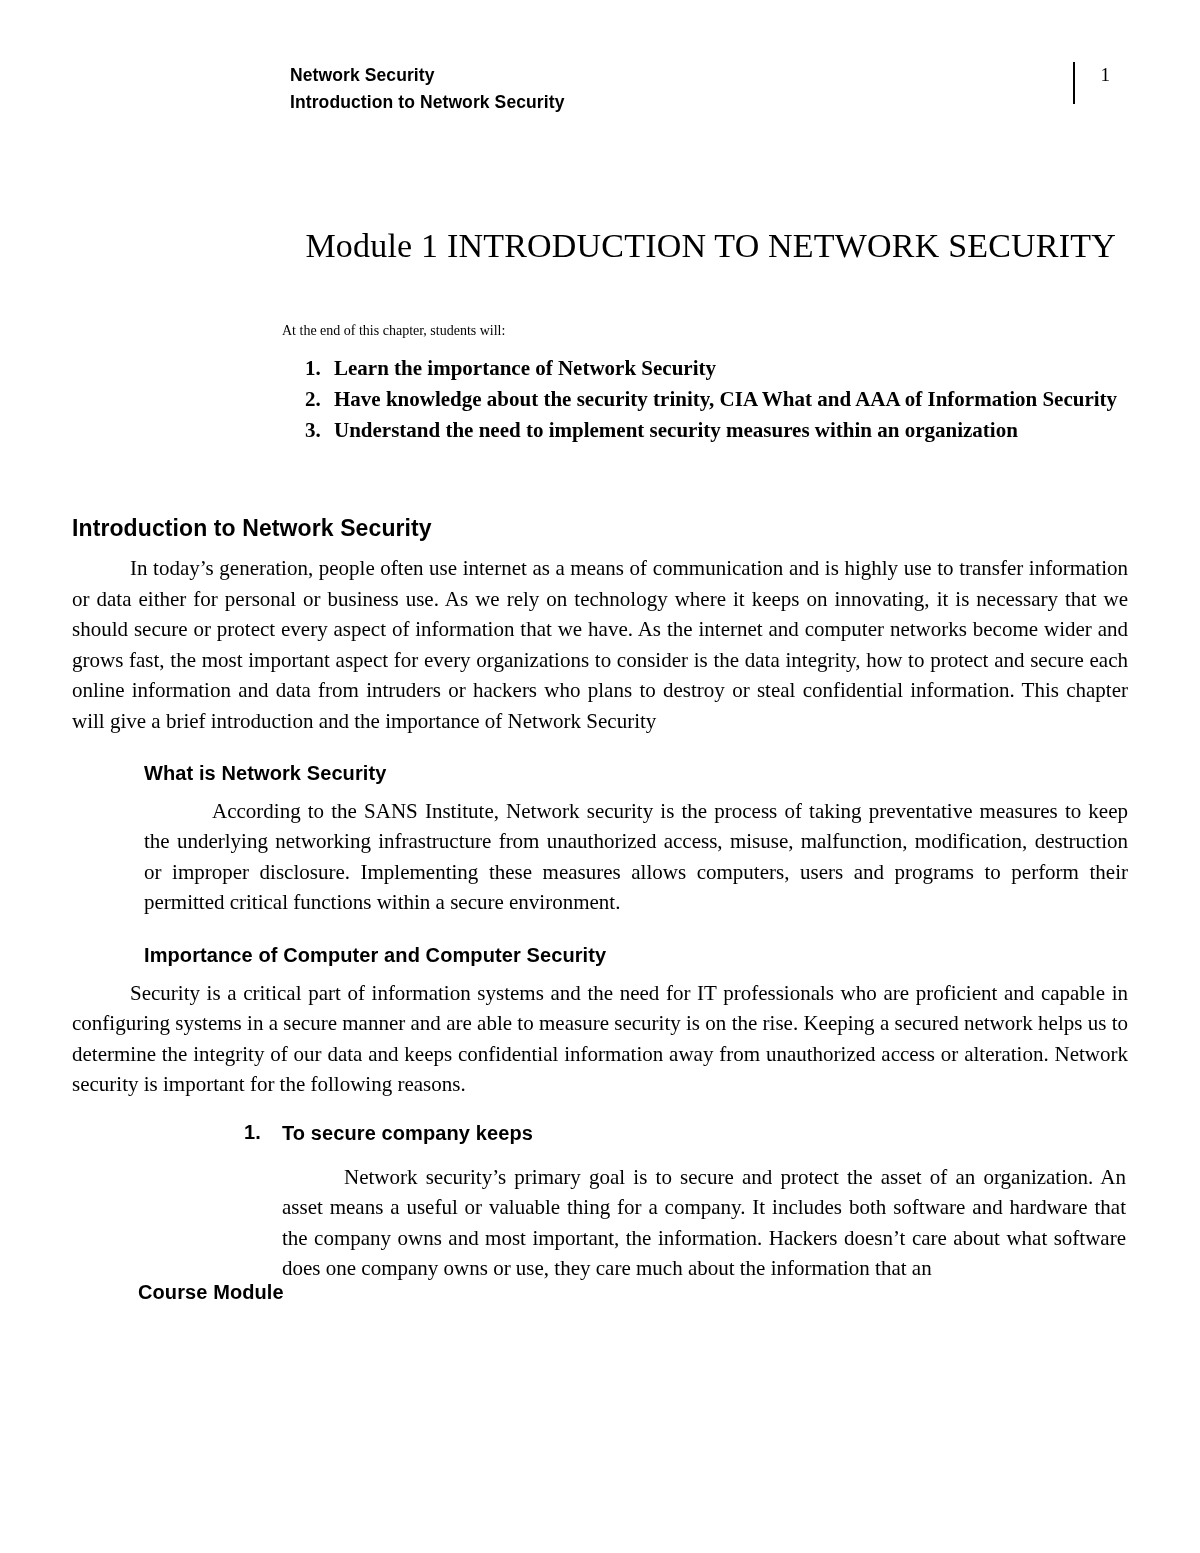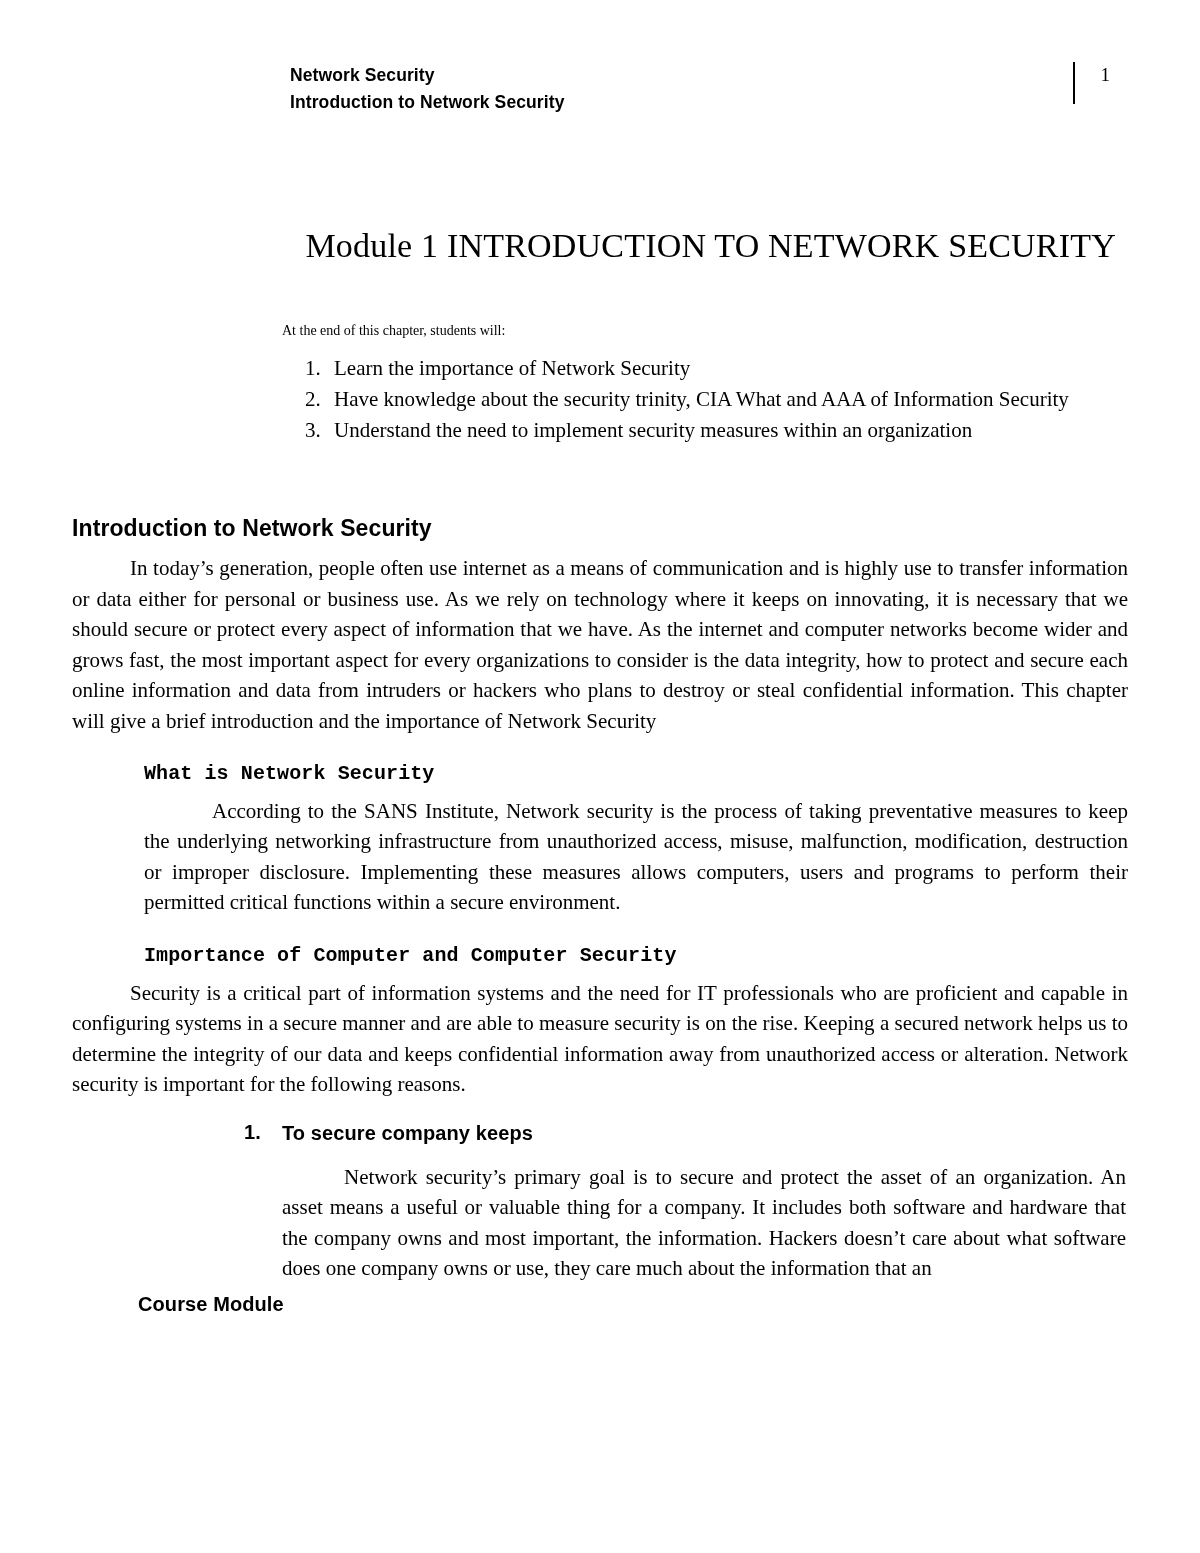--- a/index.html
+++ b/index.html
@@ -72,36 +72,37 @@
   .objectives-intro {
     font-size: 14px;
     line-height: 1.3;
     margin-bottom: 14px;
   }
   ol.obj-list {
     margin: 0;
     padding-left: 44px;
     font-size: 21px;
     line-height: 1.42;
+    font-weight: bold;
   }
   ol.obj-list li {
     padding-left: 8px;
     margin-bottom: 1px;
   }
 
   
   .section-head {
     font-family: "Liberation Sans", sans-serif;
     font-weight: bold;
     font-size: 23px;
     margin: 70px 0 0 0;
     letter-spacing: .1px;
   }
   .sub-head {
-    font-family: Liberation Mono, monospace;
+    font-family: Liberation Sans, sans-serif;
     font-weight: bold;
     font-size: 20px;
     margin: 26px 0 0 72px;
     letter-spacing: .1px;
   }
   p.body {
     font-size: 21px;
     line-height: 1.45;
     text-align: justify;
     margin: 11px 0 0 0;
@@ -148,21 +149,21 @@
     text-align: justify;
     text-indent: 62px;
     margin-top: 14px;
     padding-right: 2px;
   }
 
   
   .footer {
     position: absolute;
     left: 138px;
-    bottom: 56px;
+    bottom: 68px;
     font-family: "Liberation Sans", sans-serif;
     font-weight: bold;
     font-size: 20px;
     letter-spacing: .1px;
   }
 </style>
 </head>
 <body>
 
 <div class="page">

